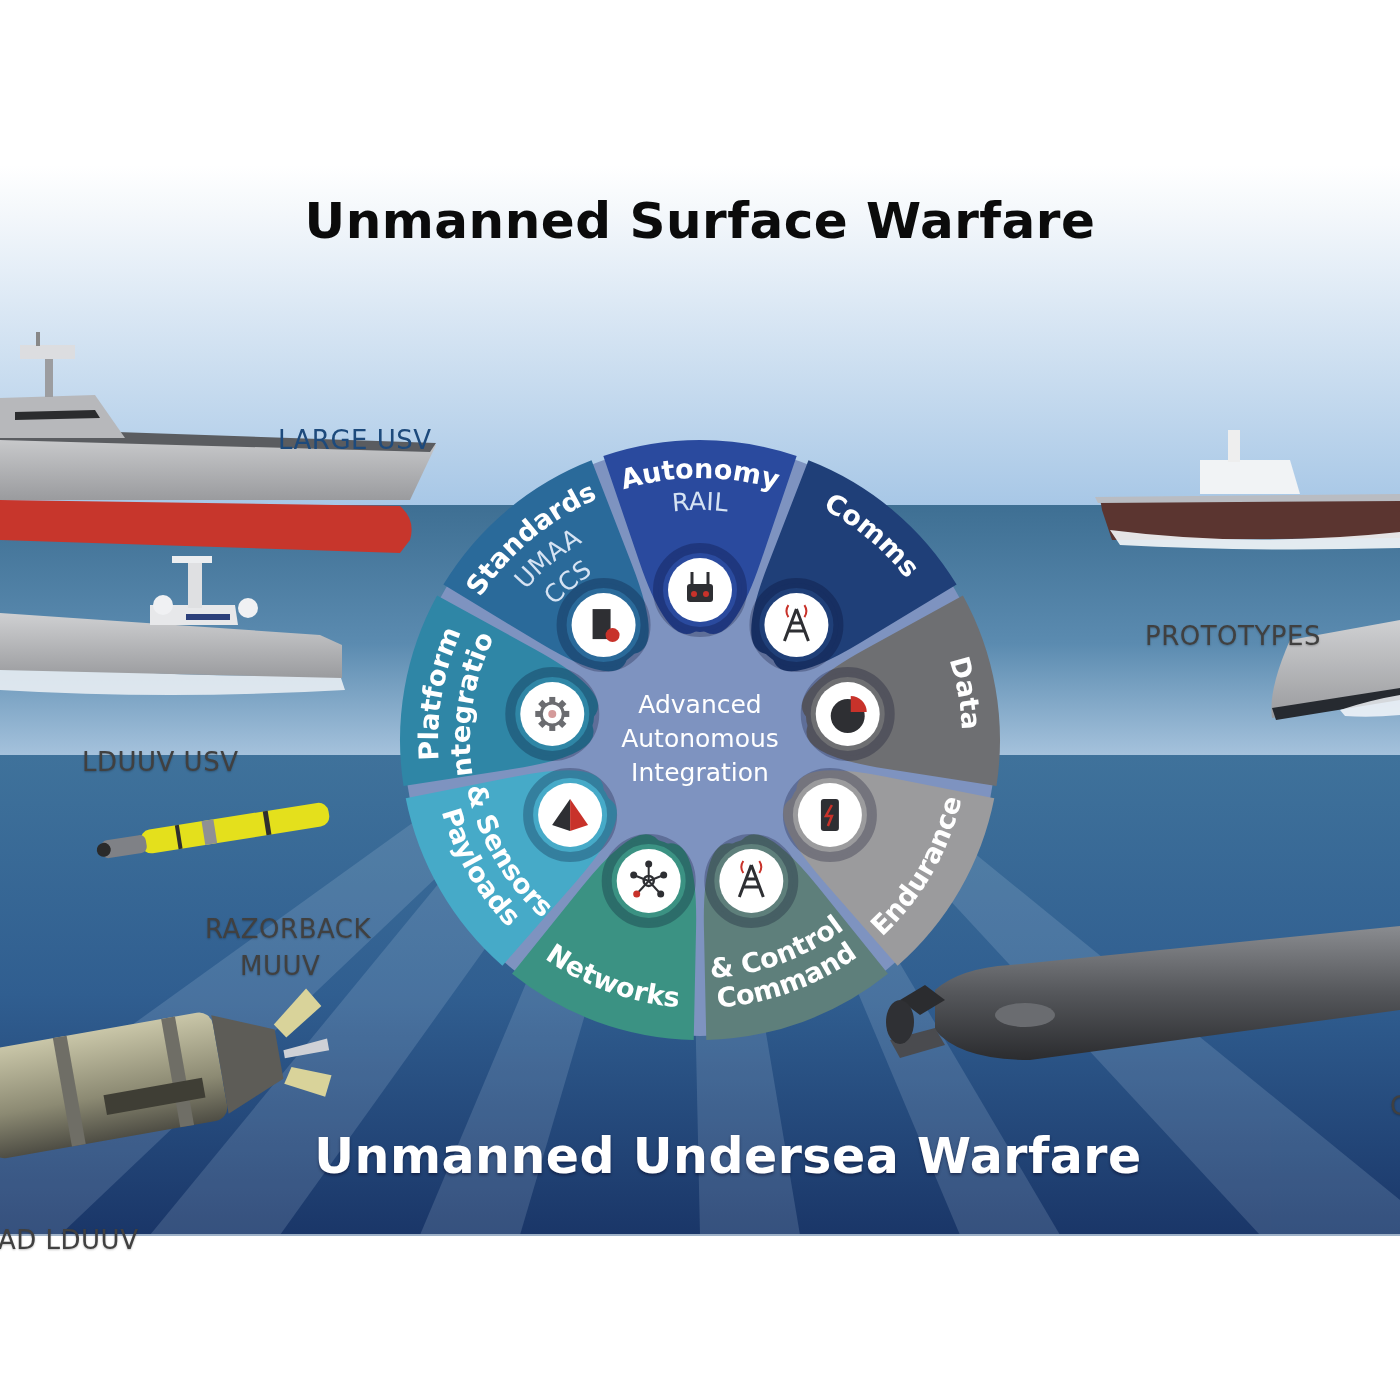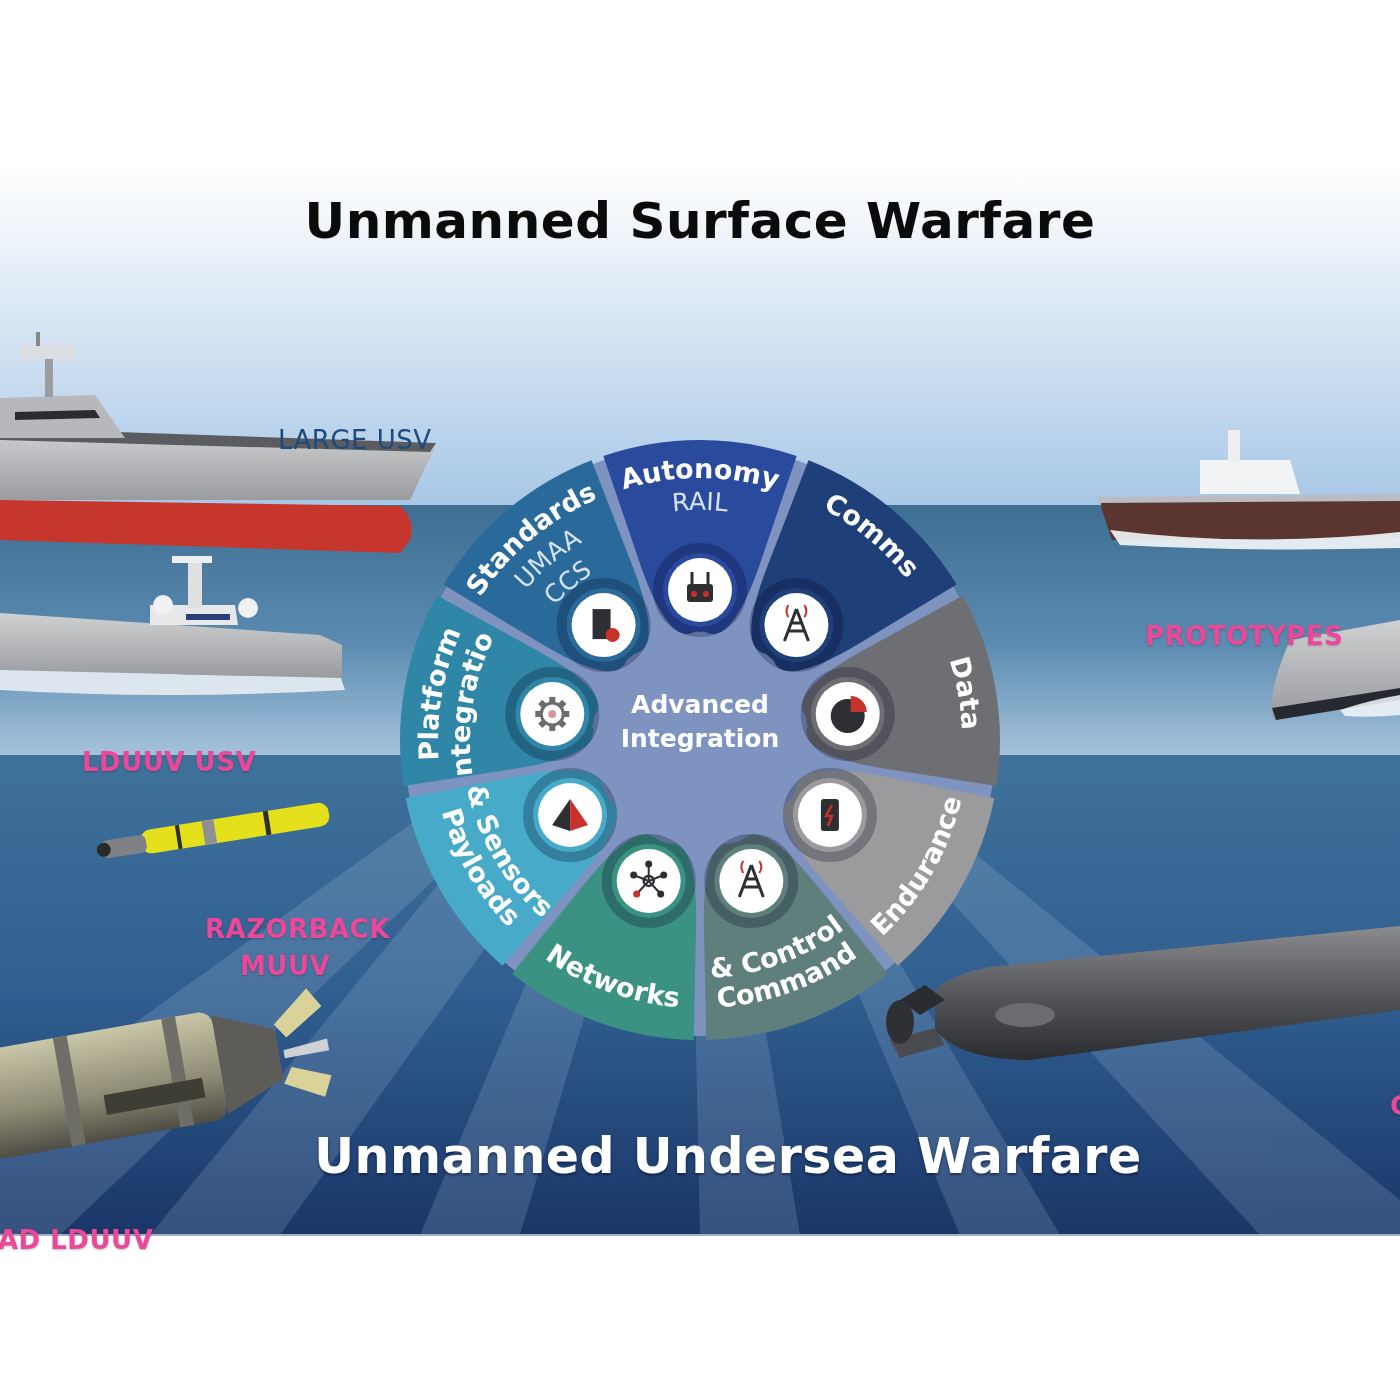--- a/index.html
+++ b/index.html
@@ -2,22 +2,22 @@
 <html><head>
 <meta charset="utf-8">
 <style>
   html, body { margin:0; padding:0; background:#ffffff; }
   body { width:1400px; height:1400px; position:relative; overflow:hidden; font-family:"DejaVu Sans", sans-serif; }
   .canvas { position:absolute; left:0; top:0; width:1400px; height:1400px; }
   .title-top { position:absolute; left:0; width:1400px; top:192px; text-align:center; font-weight:bold; font-size:50px; color:#0b0b0b; letter-spacing:0.5px; }
   .title-bottom { position:absolute; left:0; width:1456px; top:1128px; text-align:center; font-weight:bold; font-size:49px; color:#ffffff; text-shadow:0 2px 3px rgba(0,0,30,0.45); letter-spacing:0.5px; }
   .vlabel { position:absolute; font-family:"DejaVu Sans", sans-serif; font-size:26px; letter-spacing:0.5px; white-space:nowrap;margin-top:41px; }
   .vlabel.dark { color:#1d4a7c; }
-  .vlabel.light { color:#ec4899; text-shadow:0 1px 2px rgba(0,0,0,0.25);font-weight:bold; }
-  .center-label { position:absolute; left:570px; top:688px; width:260px; text-align:center; color:#ffffff; font-weight:bold; font-size:25px; line-height:34px; }
+  .vlabel.light { color:#404040; text-shadow:0 1px 2px rgba(0,0,0,0.25); }
+  .center-label { position:absolute; left:570px; top:688px; width:260px; text-align:center; color:#ffffff; font-weight:normal; font-size:25px; line-height:34px; }
 </style>
 </head>
 <body>
 
 <div class="canvas">
   <svg width="1400" height="1400" viewBox="0 0 1400 1400">
     <defs>
       <linearGradient id="sky" x1="0" y1="0" x2="0" y2="1">
         <stop offset="0" stop-color="#ffffff"></stop>
         <stop offset="0.15" stop-color="#f3f7fb"></stop>
@@ -271,15 +271,16 @@
   <div class="vlabel dark" style="left:278px;top:384px;">LARGE USV</div>
   <div class="vlabel light" style="left:82px;top:706px;">LDUUV USV</div>
   <div class="vlabel light" style="left:1145px;top:580px;">PROTOTYPES</div>
   <div class="vlabel light" style="left:205px;top:873px;">RAZORBACK</div>
   <div class="vlabel light" style="left:240px;top:910px;">MUUV</div>
   <div class="vlabel light" style="left:-2px;top:1184px;">AD LDUUV</div>
   <div class="vlabel light" style="left:1390px;top:1050px;">C</div>
 
   <div class="center-label">
     <div>Advanced</div>
+    <div>Autonomous</div>
     <div>Integration</div>
   </div>
 </div>
 
 </body></html>

